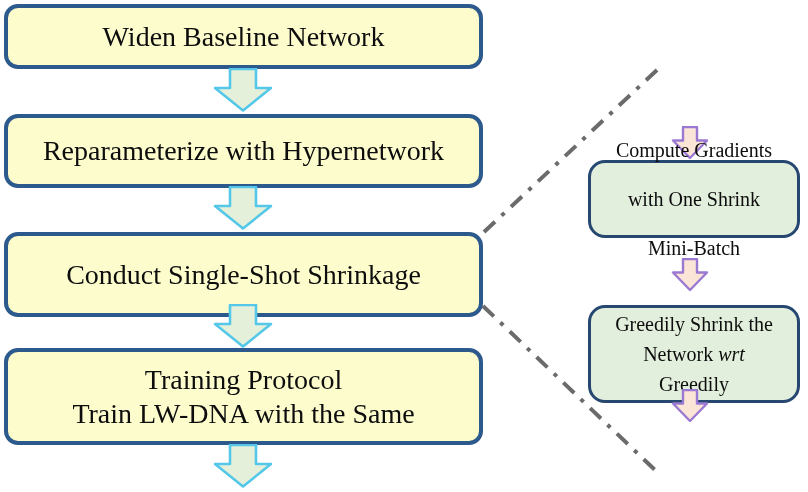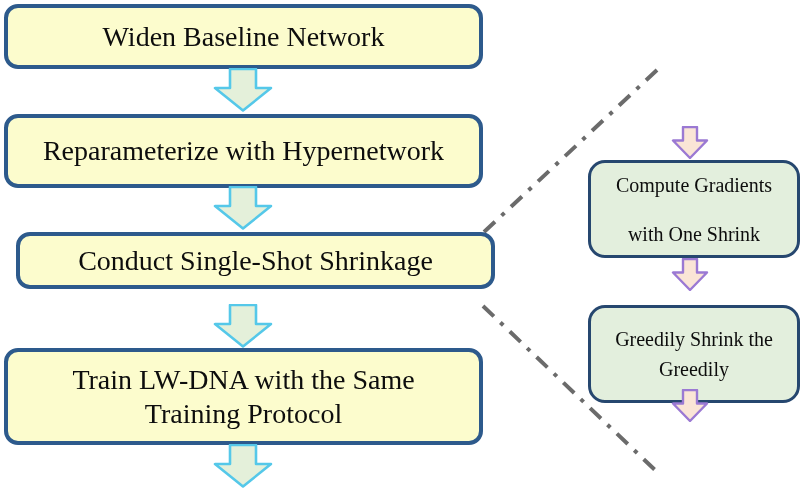--- a/index.html
+++ b/index.html
@@ -36,42 +36,42 @@
     display: flex;
     flex-direction: column;
     align-items: center;
     justify-content: center;
     text-align: center;
     font-size: 28px;
     line-height: 1.2;
   }
   .b1 { top: 4px;   height: 65px; }
   .b2 { top: 114px; height: 74px; }
-  .b3 { top: 232px; height: 57px; margin-left: 12px; }
+  .b3 { top: 232px; height: 85px; }
   .b4 { top: 348px; height: 97px; }
   .ybox .t { display: block; }
 
   
   .gbox {
     position: absolute;
     left: 588px;
     width: 212px;
     box-sizing: border-box;
     background: var(--box-fill-green, #e3efdd);
     border: 3.5px solid var(--box-border-green, #26476f);
     border-radius: 17px;
     display: flex;
     flex-direction: column;
     align-items: center;
     justify-content: center;
     text-align: center;
     font-size: 20px;
     line-height: 1.5;
   }
-  .g1 { top: 160px; height: 98px; gap: 19px; }
+  .g1 { top: 160px; height: 78px; gap: 19px; }
   .g2 { top: 305px; height: 98px; }
   .gbox .t { display: block; }
   .gbox .it { font-style: italic; }
 
   
   .arrow {
     position: absolute;
     display: block;
   }
   .carrow { left: 212px; width: 62px; height: 44px; }
@@ -113,43 +113,47 @@
 
   <div class="ybox b3">
     <span class="t">Conduct Single-Shot Shrinkage</span>
   </div>
 
   <svg class="arrow carrow a3" viewBox="0 0 62 44">
     <polygon points="18,1 44,1 44,20 59,20 31,42.5 3,20 18,20" style="fill:var(--arrow-fill-mint,#e4f0da);stroke:var(--arrow-stroke-cyan,#55c8e9);stroke-width:2.6" stroke-linejoin="round"></polygon>
   </svg>
 
   <div class="ybox b4">
+    <span class="t">Training Protocol</span>
     <span class="t">Train LW-DNA with the Same</span>
-    <span class="t">Training Protocol</span>
   </div>
 
   <svg class="arrow carrow a4" viewBox="0 0 62 44">
     <polygon points="18,1 44,1 44,20 59,20 31,42.5 3,20 18,20" style="fill:var(--arrow-fill-mint,#e4f0da);stroke:var(--arrow-stroke-cyan,#55c8e9);stroke-width:2.6" stroke-linejoin="round"></polygon>
   </svg>
 
   <svg class="arrow parrow p1" viewBox="0 0 40 33">
     <polygon points="13,1 27,1 27,14.5 37,14.5 20,32 3,14.5 13,14.5" style="fill:var(--arrow-fill-peach,#fae5d6);stroke:var(--arrow-stroke-purple,#9b79d3);stroke-width:2.4" stroke-linejoin="round"></polygon>
   </svg>
 
   <div class="gbox g1">
     <span class="t">Compute Gradients</span>
     <span class="t">with One Shrink</span>
+    <span class="t">Mini-Batch</span>
   </div>
 
   <svg class="arrow parrow p2" viewBox="0 0 40 33">
     <polygon points="13,1 27,1 27,14.5 37,14.5 20,32 3,14.5 13,14.5" style="fill:var(--arrow-fill-peach,#fae5d6);stroke:var(--arrow-stroke-purple,#9b79d3);stroke-width:2.4" stroke-linejoin="round"></polygon>
   </svg>
 
   <div class="gbox g2">
     <span class="t">Greedily Shrink the</span>
+    <span class="t">
+      <span>Network </span><span class="it">wrt</span>
+    </span>
     <span class="t">Greedily</span>
   </div>
 
   <svg class="arrow parrow p3" viewBox="0 0 40 33">
     <polygon points="13,1 27,1 27,14.5 37,14.5 20,32 3,14.5 13,14.5" style="fill:var(--arrow-fill-peach,#fae5d6);stroke:var(--arrow-stroke-purple,#9b79d3);stroke-width:2.4" stroke-linejoin="round"></polygon>
   </svg>
 
 </div>
 
 </body></html>

